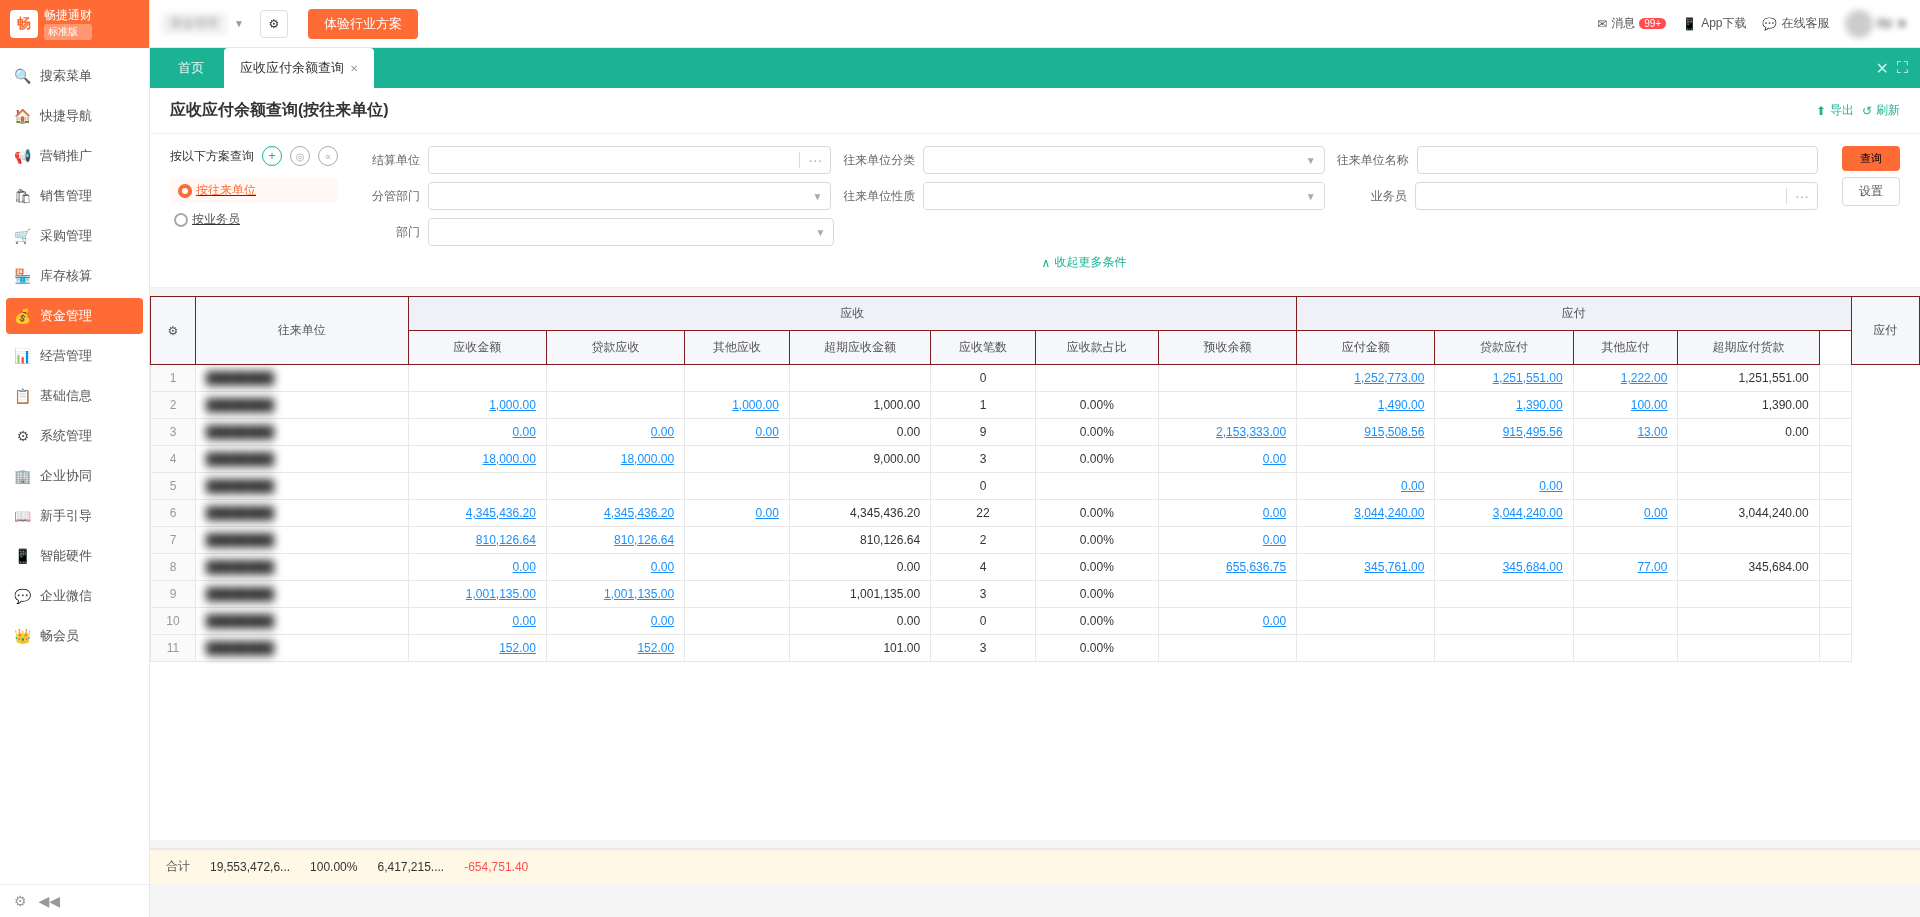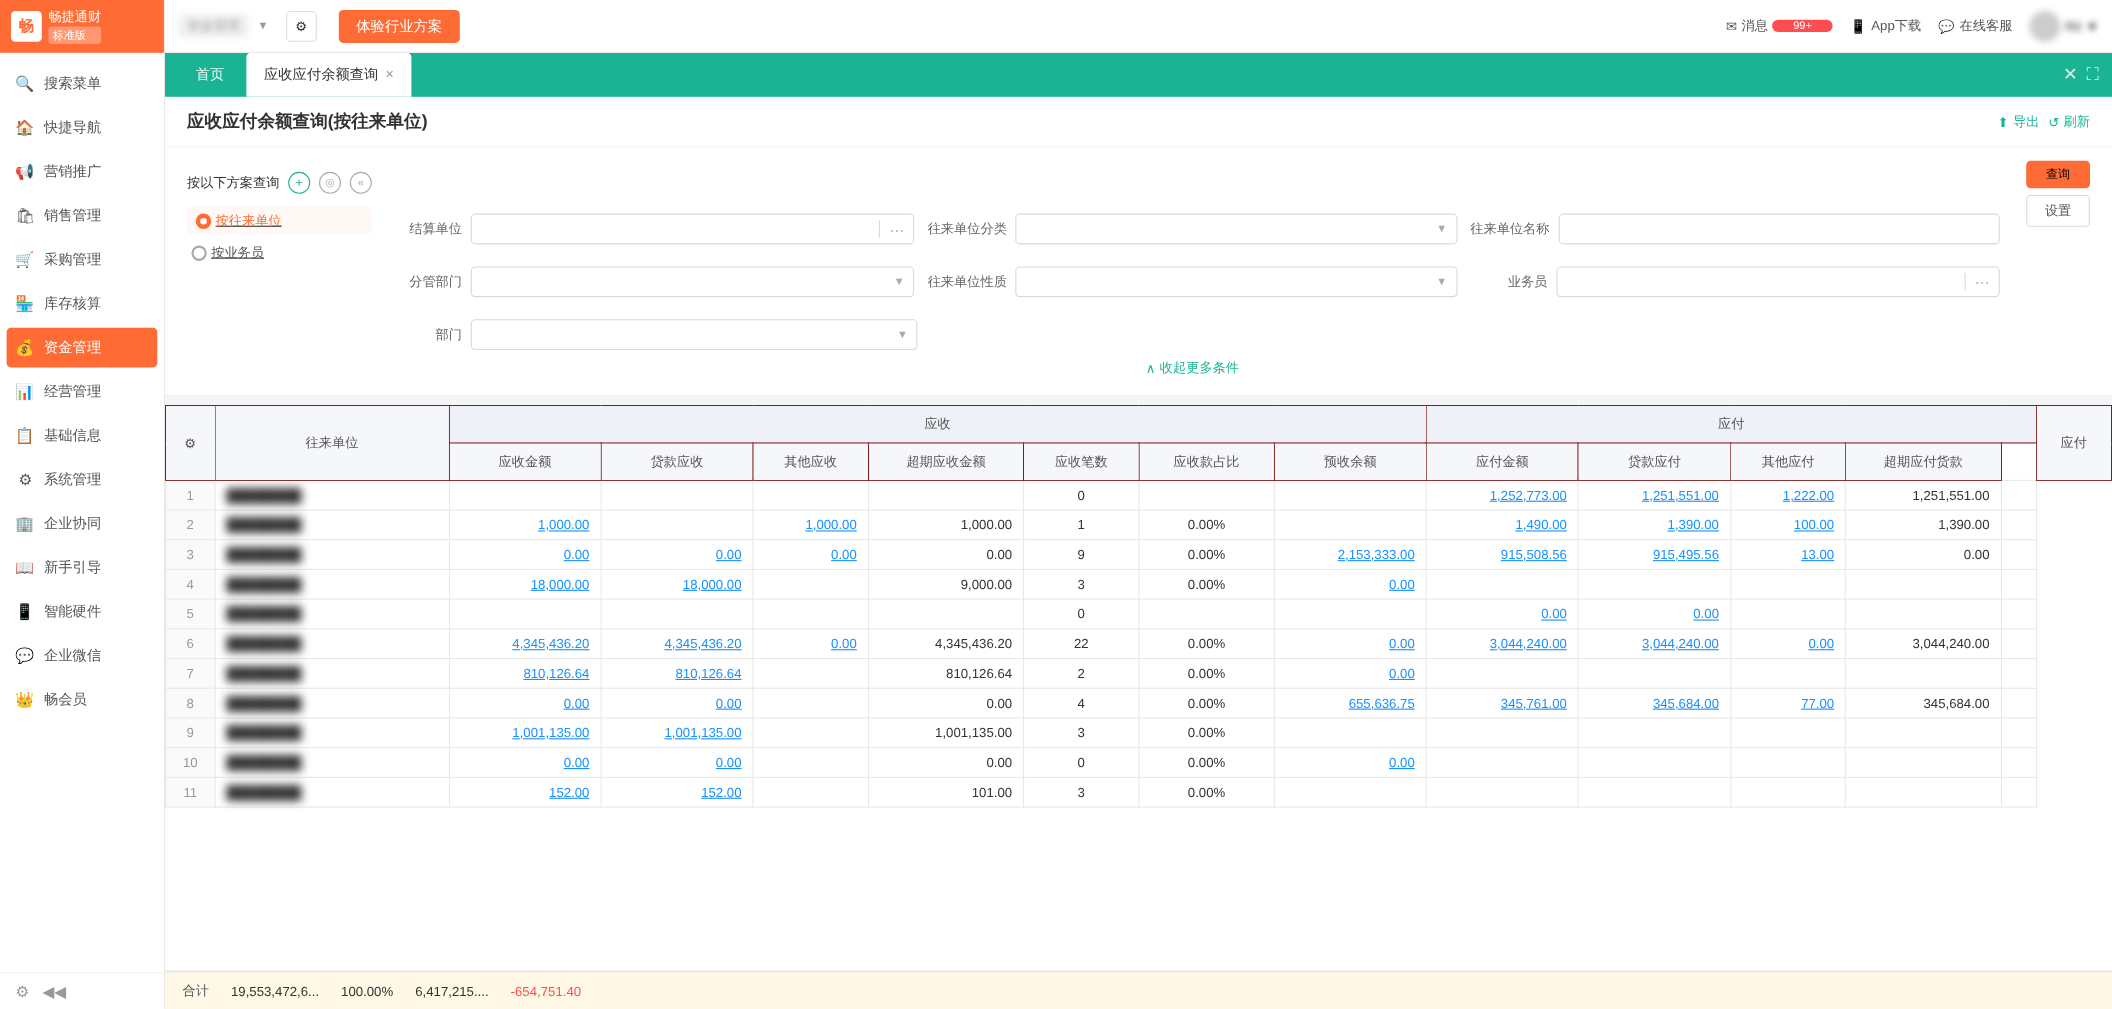--- a/index.html
+++ b/index.html
@@ -17,21 +17,21 @@
       top: 0; left: 150px; right: 0;
       z-index: 100;
     }
     .breadcrumb-area { display: flex; align-items: center; flex: 1; gap: 8px; }
     .breadcrumb-text { color: #999; font-size: 12px; background: #f0f0f0; padding: 2px 8px; border-radius: 3px; }
     .chevron-icon { color: #999; font-size: 10px; }
     .gear-btn { width: 28px; height: 28px; border: 1px solid #ddd; border-radius: 4px; display: flex; align-items: center; justify-content: center; cursor: pointer; margin-left: 8px; background: #fff; }
     .orange-btn { background: #ff6b35; color: #fff; border: none; padding: 6px 16px; border-radius: 4px; cursor: pointer; font-size: 13px; margin-left: 12px; }
     .header-right { display: flex; align-items: center; gap: 16px; }
     .header-right-item { display: flex; align-items: center; gap: 4px; color: #555; font-size: 12px; cursor: pointer; }
-    .badge { background: #ff4d4f; color: #fff; border-radius: 10px; padding: 0 19px; font-size: 10px; min-width: 18px; text-align: center; }
+    .badge { background: #ff4d4f; color: #fff; border-radius: 10px; padding: 0 5px; font-size: 10px; min-width: 18px; text-align: center; }
     .user-avatar { width: 28px; height: 28px; border-radius: 50%; background: #ccc; }
     .user-name-area { display: flex; align-items: center; gap: 4px; }
 
     
     .sidebar {
       width: 150px;
       background: #fff;
       position: fixed;
       top: 0; left: 0; bottom: 0;
       border-right: 1px solid #e8e8e8;
@@ -114,21 +114,20 @@
       background: #fff;
       padding: 12px 20px;
       border-bottom: 1px solid #f0f0f0;
       margin-bottom: 8px;
     }
     .search-header {
       display: flex;
       align-items: center;
       gap: 8px;
       margin-bottom: 12px;
-      margin-top: 10px;
     }
     .search-label { font-size: 12px; color: #333; }
     .search-add-btn { width: 20px; height: 20px; border: 1px solid #1ab394; color: #1ab394; border-radius: 50%; display: flex; align-items: center; justify-content: center; cursor: pointer; font-size: 12px; }
     .search-icon-btn { width: 20px; height: 20px; border: 1px solid #aaa; color: #aaa; border-radius: 50%; display: flex; align-items: center; justify-content: center; cursor: pointer; font-size: 10px; }
     .search-expand-btn { width: 20px; height: 20px; border: 1px solid #aaa; color: #aaa; border-radius: 50%; display: flex; align-items: center; justify-content: center; cursor: pointer; font-size: 10px; }
 
     .filter-options {
       display: flex;
       gap: 8px;
       margin-bottom: 12px;
@@ -139,21 +138,21 @@
       gap: 4px;
       cursor: pointer;
       padding: 4px 8px;
       border-radius: 4px;
     }
     .filter-option.active { background: #fff8f5; }
     .filter-dot { width: 14px; height: 14px; border-radius: 50%; background: #ff6b35; display: flex; align-items: center; justify-content: center; }
     .filter-dot-inner { width: 6px; height: 6px; border-radius: 50%; background: #fff; }
     .filter-dot-outline { width: 14px; height: 14px; border-radius: 50%; border: 2px solid #aaa; display: flex; align-items: center; justify-content: center; }
 
-    .search-rows { display: flex; flex-direction: column; gap: 20px; margin-top: 48px; }
+    .search-rows { display: flex; flex-direction: column; gap: 8px; }
     .search-row { display: flex; align-items: center; gap: 12px; }
     .search-field { display: flex; align-items: center; gap: 8px; flex: 1; }
     .search-field-label { color: #666; font-size: 12px; white-space: nowrap; min-width: 70px; text-align: right; }
     .search-input {
       flex: 1;
       height: 28px;
       border: 1px solid #d9d9d9;
       border-radius: 4px;
       padding: 0 8px;
       font-size: 12px;

